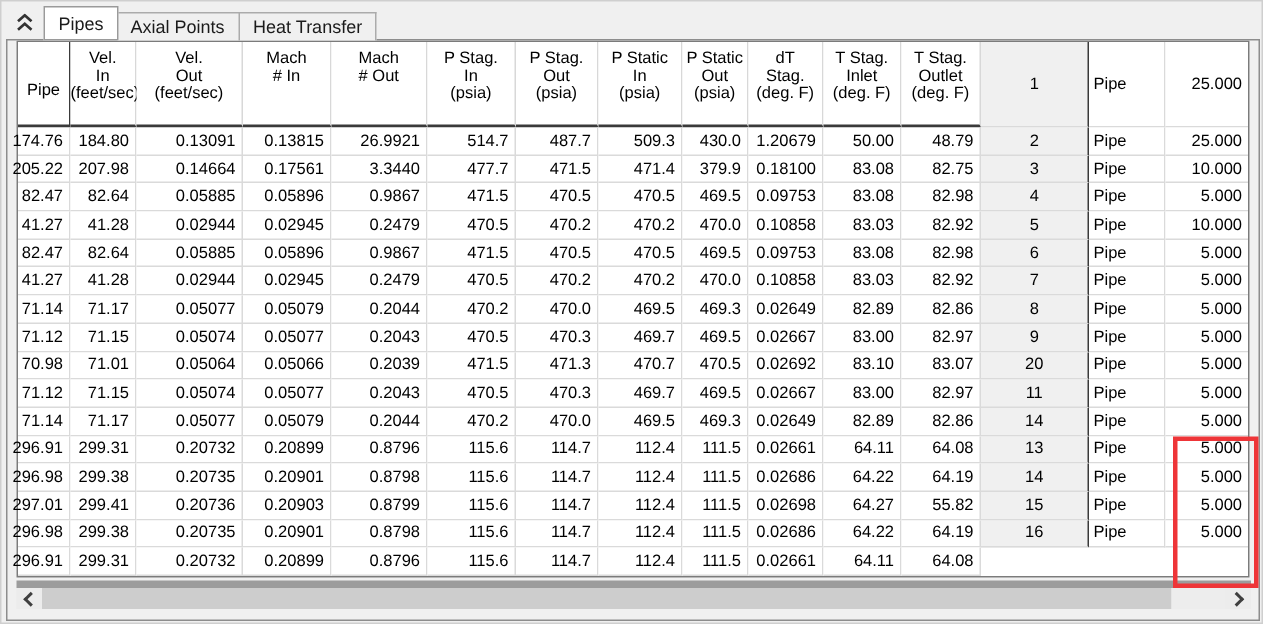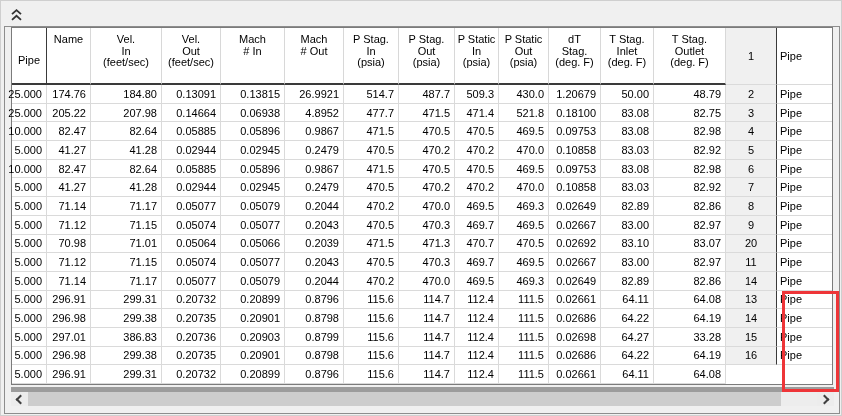--- a/index.html
+++ b/index.html
@@ -93,26 +93,36 @@
 
 <div class="app">
 
   <div class="collapse-btn">
     <svg width="13" height="12" viewBox="0 0 13 12">
       <polyline points="2,5.2 6.5,1.2 11,5.2" fill="none" stroke="#333333" stroke-width="1.8"></polyline>
       <polyline points="2,10.8 6.5,6.8 11,10.8" fill="none" stroke="#333333" stroke-width="1.8"></polyline>
     </svg>
   </div>
 
+  <div class="tabstrip">
+    <div class="tab active">
+      <span>Pipes</span>
+    </div>
+    <div class="tab">
+      <span>Axial Points</span>
+    </div>
+    <div class="tab">
+      <span>Heat Transfer</span>
+    </div>
+  </div>
 
   <div class="panel"></div>
 
   <div class="grid" id="grid" style="grid-template-columns: 35px 44px 71px 59px 64px 59px 55px 56px 44px 50px 52px 53px 72px 51px 55px; grid-template-rows: 57px;">
       <div class="hd corner">Pipe</div>
-      <div class="hd">Name</div>
       <div class="hd">Vel.
 In
 (feet/sec)</div>
       <div class="hd">Vel.
 Out
 (feet/sec)</div>
       <div class="hd">Mach
 # In</div>
       <div class="hd">Mach
 # Out</div>
@@ -151,26 +161,26 @@
       <div class="cell">430.0</div>
       <div class="cell">1.20679</div>
       <div class="cell">50.00</div>
       <div class="cell">48.79</div>
       <div class="rowhd">2</div>
       <div class="cell name">Pipe</div>
       <div class="cell">25.000</div>
       <div class="cell">205.22</div>
       <div class="cell">207.98</div>
       <div class="cell">0.14664</div>
-      <div class="cell">0.06938</div>
-      <div class="cell">4.8952</div>
+      <div class="cell">0.17561</div>
+      <div class="cell">3.3440</div>
       <div class="cell">477.7</div>
       <div class="cell">471.5</div>
       <div class="cell">471.4</div>
-      <div class="cell">521.8</div>
+      <div class="cell">379.9</div>
       <div class="cell">0.18100</div>
       <div class="cell">83.08</div>
       <div class="cell">82.75</div>
       <div class="rowhd">3</div>
       <div class="cell name">Pipe</div>
       <div class="cell">10.000</div>
       <div class="cell">82.47</div>
       <div class="cell">82.64</div>
       <div class="cell">0.05885</div>
       <div class="cell">0.05896</div>
@@ -329,31 +339,31 @@
       <div class="cell">114.7</div>
       <div class="cell">112.4</div>
       <div class="cell">111.5</div>
       <div class="cell">0.02686</div>
       <div class="cell">64.22</div>
       <div class="cell">64.19</div>
       <div class="rowhd">14</div>
       <div class="cell name">Pipe</div>
       <div class="cell">5.000</div>
       <div class="cell">297.01</div>
-      <div class="cell">386.83</div>
+      <div class="cell">299.41</div>
       <div class="cell">0.20736</div>
       <div class="cell">0.20903</div>
       <div class="cell">0.8799</div>
       <div class="cell">115.6</div>
       <div class="cell">114.7</div>
       <div class="cell">112.4</div>
       <div class="cell">111.5</div>
       <div class="cell">0.02698</div>
       <div class="cell">64.27</div>
-      <div class="cell">33.28</div>
+      <div class="cell">55.82</div>
       <div class="rowhd">15</div>
       <div class="cell name">Pipe</div>
       <div class="cell">5.000</div>
       <div class="cell">296.98</div>
       <div class="cell">299.38</div>
       <div class="cell">0.20735</div>
       <div class="cell">0.20901</div>
       <div class="cell">0.8798</div>
       <div class="cell">115.6</div>
       <div class="cell">114.7</div>

